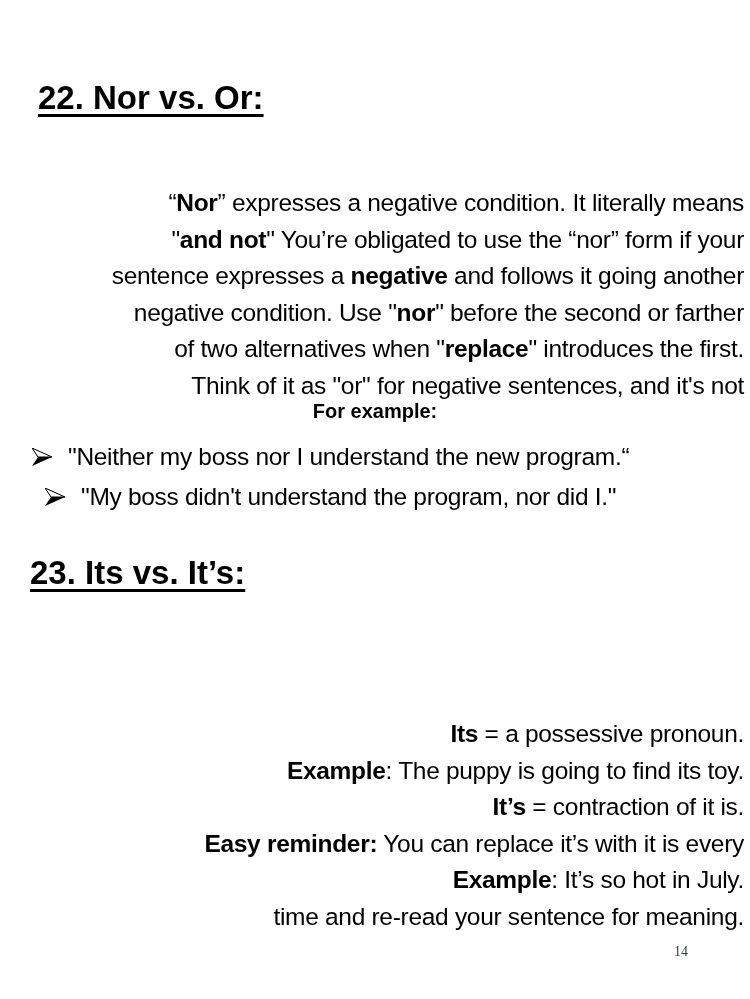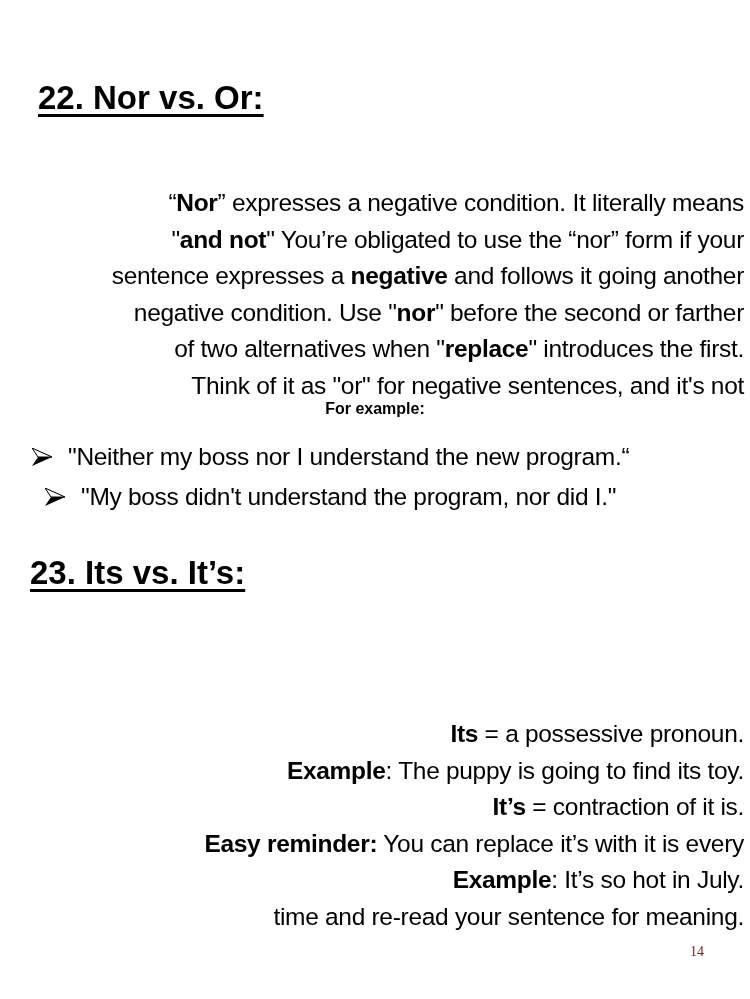--- a/index.html
+++ b/index.html
@@ -14,32 +14,32 @@
   }
   #h22 { left: 38px; top: 53px; margin-top: 26px; }
   #h23 { left: 30px; top: 554px; }
   .para {
     position: absolute; left: 14px; width: 730px; text-align: right;
     font-size: 24.5px; line-height: 36.5px; letter-spacing: -0.3px; margin-top: 48px;
   }
   #p1 { top: 137px; }
   .line { display: block; white-space: nowrap; }
   b { font-weight: bold; }
-  #for-example { position: absolute; left: 0; width: 750px; top: 400px; text-align: center; font-weight: bold; font-size: 16px; }
+  #for-example { position: absolute; left: 0; width: 750px; top: 400px; text-align: center; font-weight: bold; font-size: 20px; }
   .bullet {
     position: absolute; font-size: 24.5px; white-space: nowrap; letter-spacing: -0.3px;
     display: flex; align-items: center;
   }
   #b1 { left: 32px; top: 443px; }
   #b2 { left: 45px; top: 483px; }
   .arrow { width: 20px; height: 18px; margin-right: 16px; display: inline-block; }
   #p2 { top: 668px; }
   #page-number {
-    position: absolute; right: 46px; top: 944px; font-family: "Liberation Serif", serif;
-    font-size: 14px; color: #7f1d1d;
+    position: absolute; right: 62px; top: 944px; font-family: "Liberation Serif", serif;
+    font-size: 14px; color: #14532d;
   }
 </style>
 </head>
 <body>
 
 <div id="h22" class="heading">22. Nor vs. Or:</div>
 
 <div id="p1" class="para">
     <span class="line"><span>“</span><b>Nor</b><span>” expresses a negative condition. It literally means</span></span>
     <span class="line"><span>"</span><b>and not</b><span>" You’re obligated to use the “nor” form if your</span></span>

